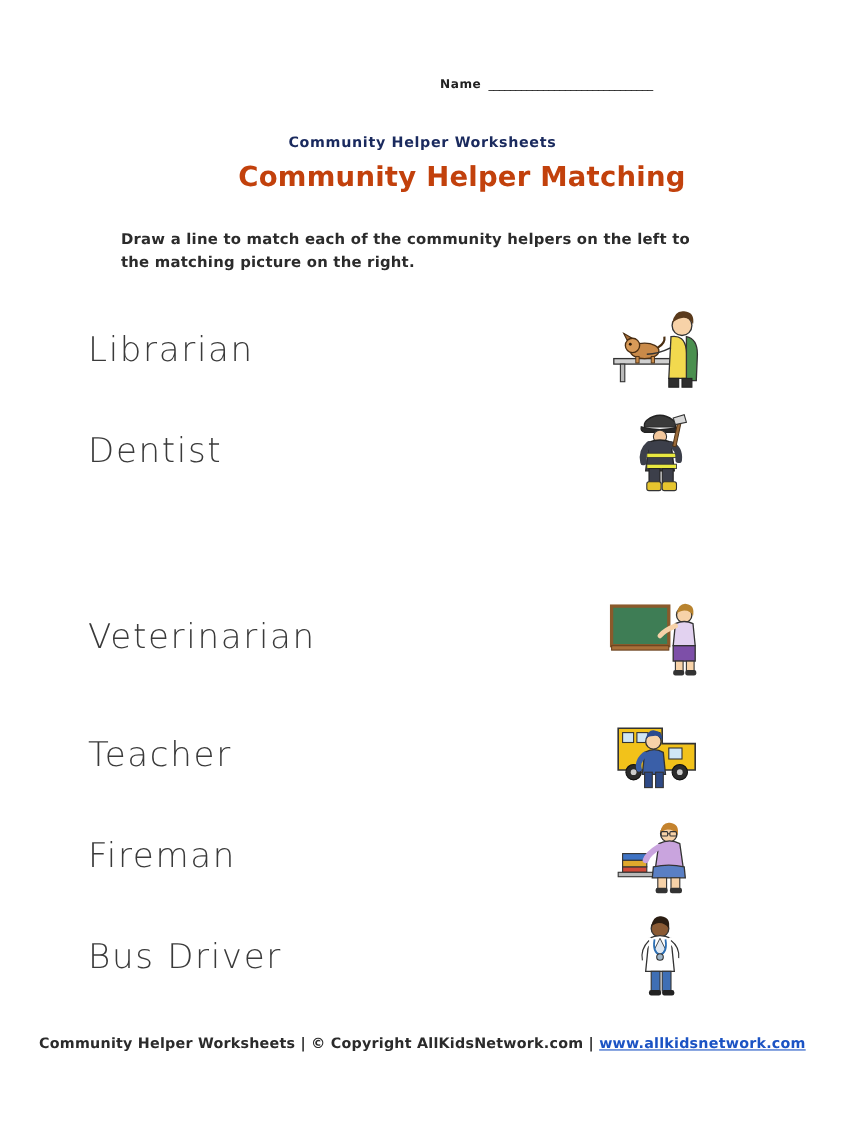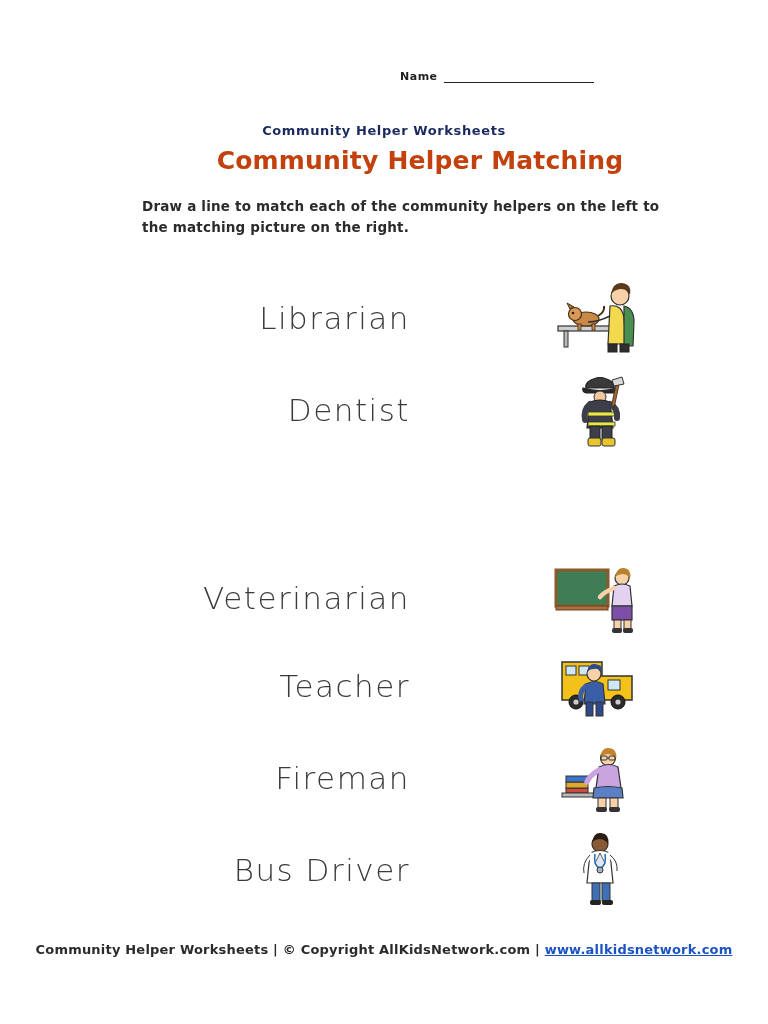--- a/index.html
+++ b/index.html
@@ -34,21 +34,21 @@
   .name-label {
     font-family: "DejaVu Sans", sans-serif;
     font-size: 11px;
     font-weight: bold;
     color: #222222;
     letter-spacing: 0.5px;
   }
   .name-blank {
     font-family: "DejaVu Sans", sans-serif;
     font-size: 11px;
-    font-weight: bold;
+    font-weight: normal;
     color: #222222;
     letter-spacing: -0.5px;
     white-space: nowrap;
     overflow: hidden;
   }
 
   
   .subtitle {
     position: absolute;
     top: 123px;
@@ -71,29 +71,28 @@
     font-size: 25px;
     font-weight: bold;
     color: #c2410c;
     letter-spacing: 0.2px;
     padding-left: 36px;
   }
 
   .instructions {
     position: absolute;
     left: 110px;
-    top: 196px;
+    top: 208px;
     width: 540px;
     font-family: "DejaVu Sans", sans-serif;
     font-size: 13.5px;
     font-weight: bold;
     color: #2b2b2b;
     line-height: 1.55;
     letter-spacing: 0.2px;
-    margin-left: 32px;
   }
 
   
   .match-area {
     position: absolute;
     left: 0;
     top: 272px;
     width: 768px;
     height: 640px;
   }
@@ -102,21 +101,21 @@
     left: 0;
     width: 768px;
     height: 92px;
     display: flex;
     align-items: center;
   }
   .word {
     position: absolute;
     left: 80px;
     width: 330px;
-    text-align: right;
+    text-align: left;
     font-family: "DejaVu Sans", sans-serif;
     font-weight: 300;
     font-size: 31px;
     color: #3a3a3a;
     letter-spacing: 1.5px;
     line-height: 1;
   }
   .pic {
     position: absolute;
     left: 545px;
@@ -214,21 +213,21 @@
 
           <rect x="42" y="58" width="10" height="14" fill="#3c3f4a" stroke="#222" stroke-width="1"></rect>
           <rect x="54" y="58" width="10" height="14" fill="#3c3f4a" stroke="#222" stroke-width="1"></rect>
           <rect x="40" y="70" width="13" height="8" rx="2" fill="#e6c52e" stroke="#333" stroke-width="1"></rect>
           <rect x="54" y="70" width="13" height="8" rx="2" fill="#e6c52e" stroke="#333" stroke-width="1"></rect>
         </svg>
       </div>
     </div>
 
 
-    <div class="row" style="top:280px;">
+    <div class="row" style="top:261px;">
       <div class="word">Veterinarian</div>
       <div class="pic">
         <svg width="105" height="84" viewBox="0 0 105 84">
 
           <rect x="8" y="14" width="52" height="36" fill="#3e7d55" stroke="#8a5a2b" stroke-width="3"></rect>
           <rect x="8" y="50" width="52" height="4" fill="#a8703a" stroke="#6b4220" stroke-width="1"></rect>
 
           <circle cx="74" cy="22" r="7" fill="#f7d2a8" stroke="#333" stroke-width="1.2"></circle>
           <path d="M67 21 q2 -10 9 -9 q8 1 6 11 q-2 -5 -8 -5 q-5 1 -7 3 z" fill="#b8832e"></path>
           <path d="M66 30 q8 -4 16 0 l2 20 -20 0 z" fill="#e2d2f0" stroke="#333" stroke-width="1.2"></path>

